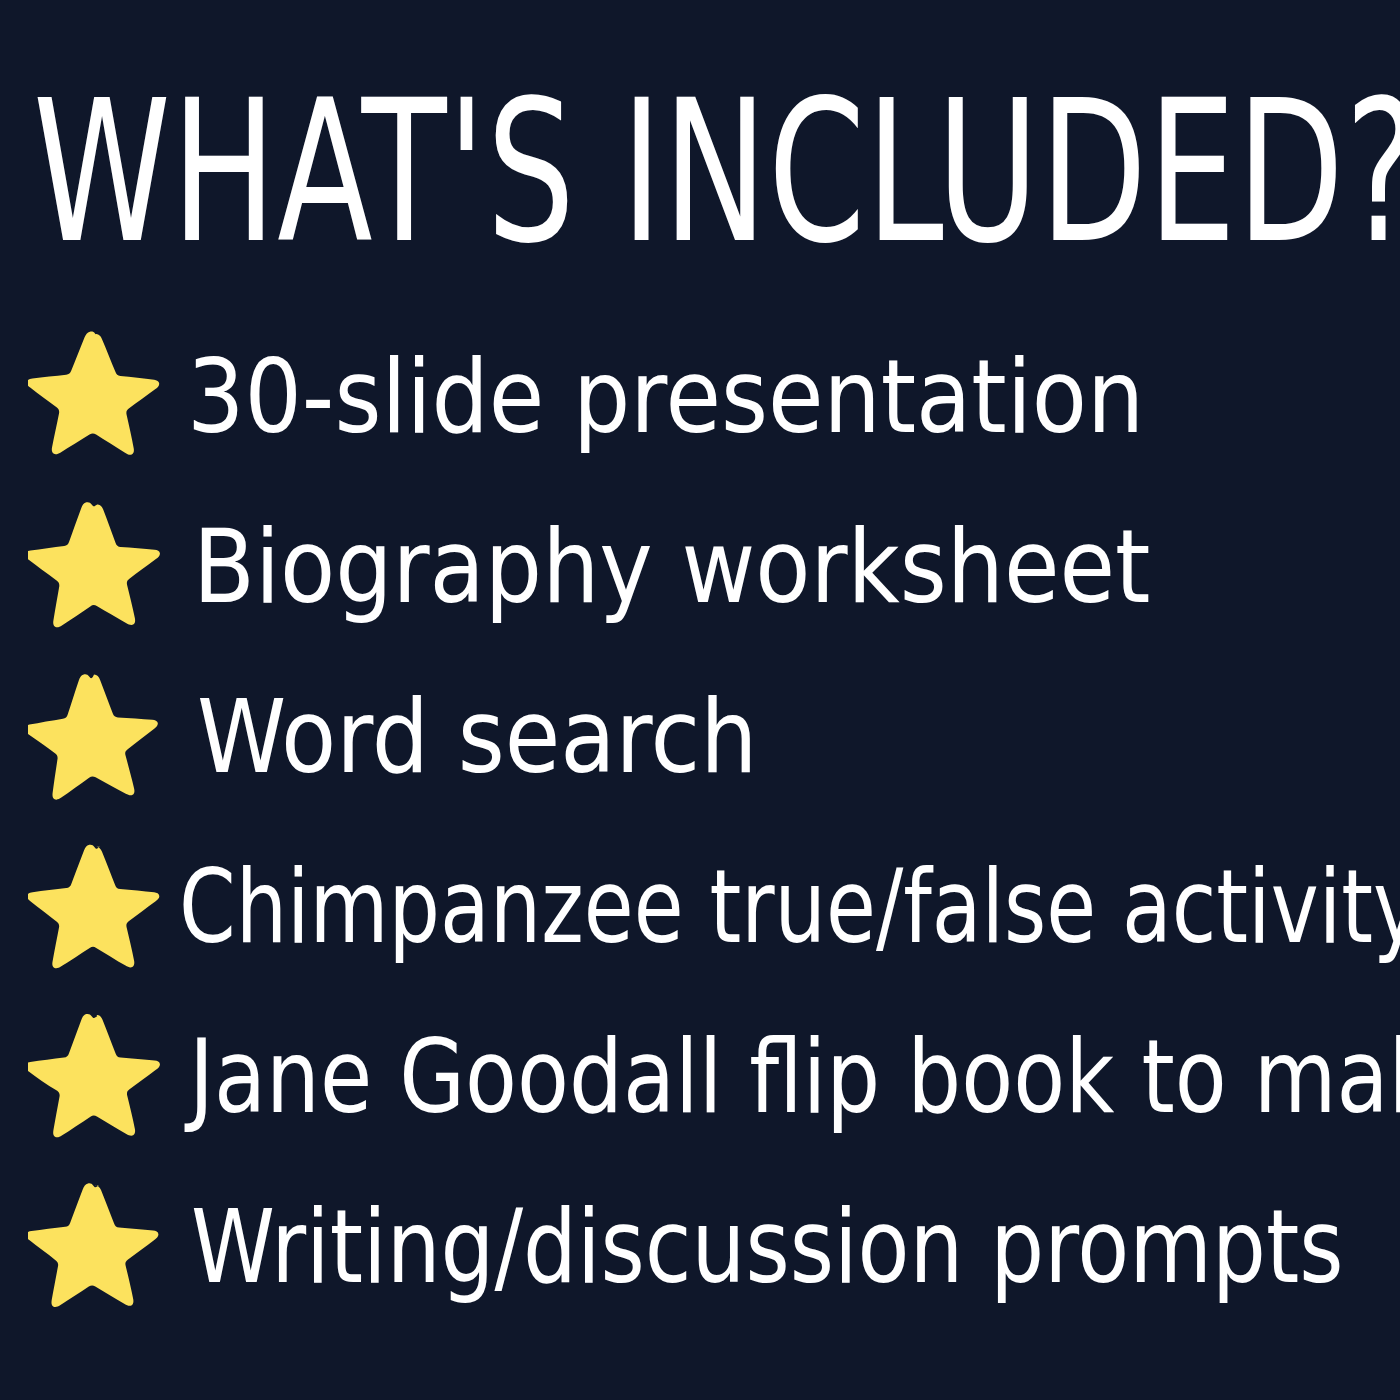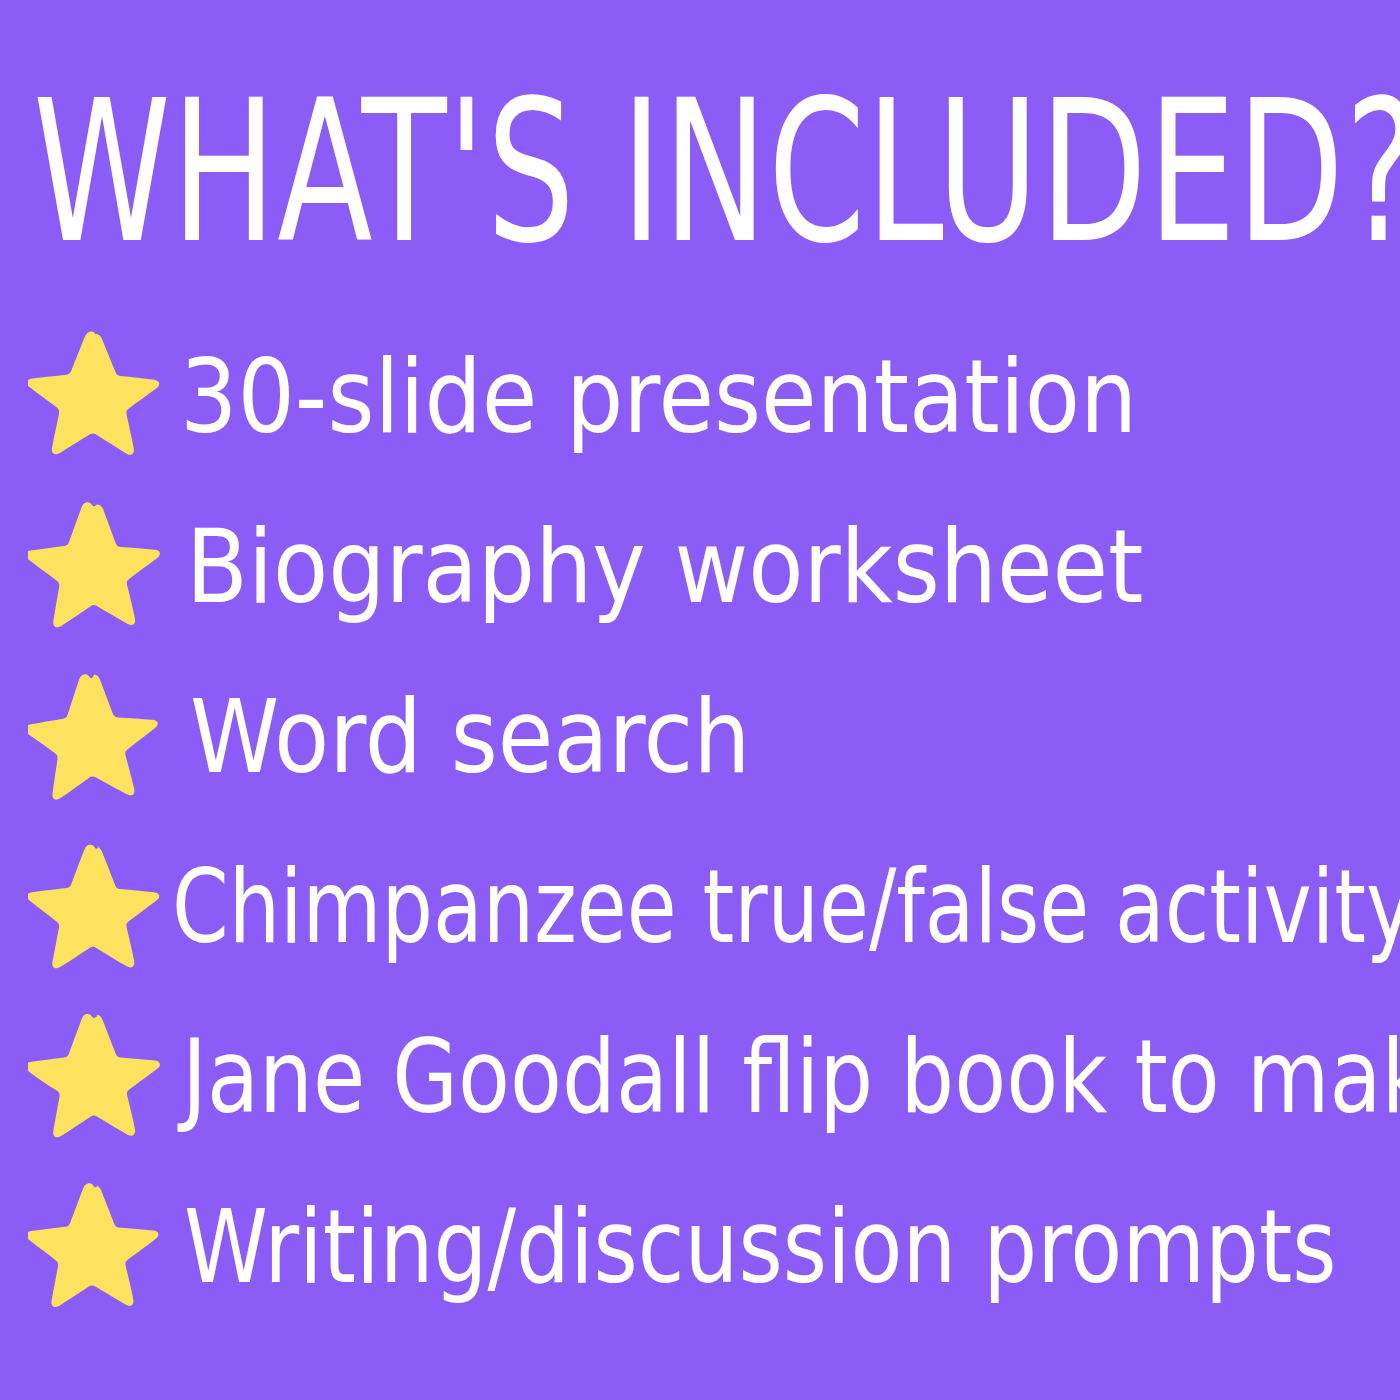--- a/index.html
+++ b/index.html
@@ -48,20 +48,21 @@
     left: 0;
     top: 312px;
     width: 1400px;
   }
 
   .item {
     position: relative;
     height: 170px;
     display: flex;
     align-items: center;
+    gap: 7px;
   }
 
   .star-wrap {
     position: relative;
     flex: 0 0 auto;
     width: 132px;
     height: 128px;
     margin-left: 28px;
     display: block;
   }
@@ -94,21 +95,21 @@
   .item.r1 .star-wrap { margin-top: -4px; }
   .item.r2 .star-wrap { margin-top: -2px; }
   .item.r3 .star-wrap { margin-top: 0px; }
   .item.r4 .star-wrap { margin-top: 2px; }
   .item.r5 .star-wrap { margin-top: 0px; }
   .item.r6 .star-wrap { margin-top: 0px; }
 </style>
 </head>
 <body>
 
-<div id="slide" style="background: #8b5cf6;">
+<div id="slide" style="background: #0f172a;">
 
   <div id="title" style="color: rgb(255, 255, 255);">WHAT'S INCLUDED?</div>
 
   <div id="list">
 
     <div class="item r1">
       <span class="star-wrap">
         <svg viewBox="0 0 132 128" xmlns="http://www.w3.org/2000/svg" aria-hidden="true">
           <path fill="#fce25e" d="M67.5 3.2c2.9-0.6 5.1 1.8 6.3 4.5 4.5 10.4 9.2 22.6 13.6 33.1 1 2.4 2.2 3.9 4.9 4.2 10.9 1.1 23.5 2.3 33.8 3.8 2.6 0.4 4.9 1.6 5.1 3.8 0.2 2.3-1.9 4-4.1 5.6-8.4 6.1-18.2 13.2-26.3 19.4-2.2 1.7-2.8 3.4-2.2 6.1 2.4 10.6 5.2 23.1 7.1 33.5 0.5 2.7 0.1 5.3-2 6.3-2.1 1-4.4-0.3-6.7-1.7-9.2-5.7-20-12.6-28.9-18.2-2.3-1.5-4.2-1.5-6.6 0-9.2 5.7-20.4 12.8-29.2 18.1-2.3 1.4-4.9 2.2-6.8 0.9-1.9-1.3-1.9-4-1.4-6.6 2.1-10.5 4.8-23 6.9-33.5 0.5-2.6-0.1-4.3-2.1-6C20 70.3 10.4 63 2.2 56.6c-2.1-1.6-4-3.5-3.5-5.7 0.5-2.2 3-3.1 5.7-3.4 10.5-1.3 23.1-2.6 33.8-3.8 2.7-0.3 4.1-1.6 5.1-4.1 4.2-10.4 9-22.8 13.3-33.3 1.1-2.7 2.6-5.1 5.3-5.6 1.9-0.4 3.8-0.3 5.6 2.5z"></path>
         </svg>

